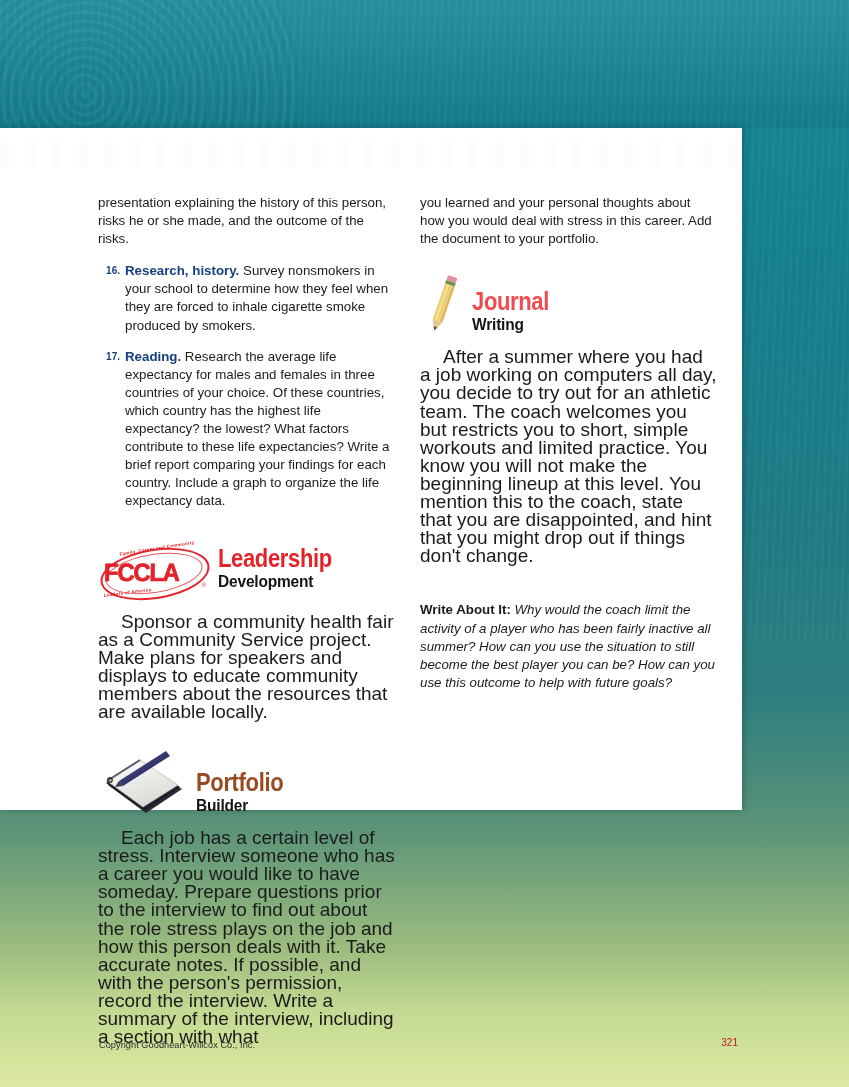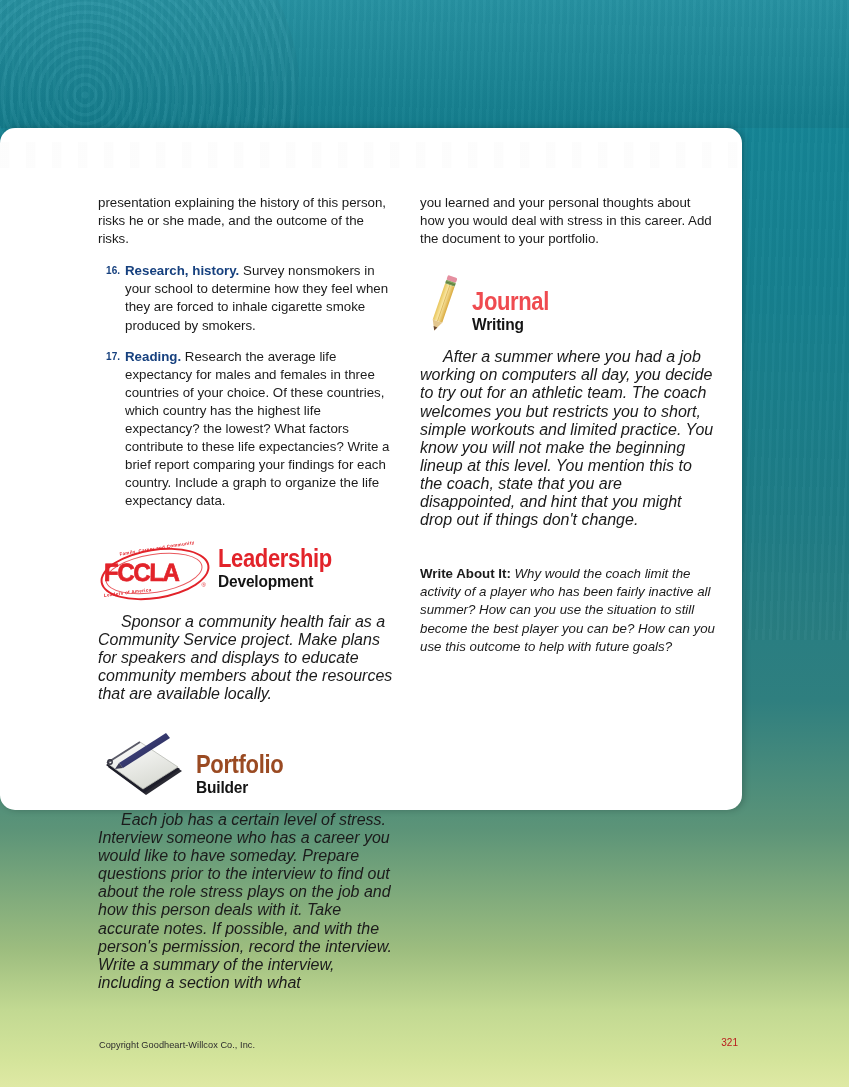--- a/index.html
+++ b/index.html
@@ -63,21 +63,20 @@
 
   
   #page-sheet {
     position: absolute;
     left: 0;
     top: 128px;
     width: 742px;
     height: 682px;
     background: #ffffff;
     box-shadow: 2px 0 7px rgba(0,0,0,0.22);
-    border-radius: 15px;
   }
   #sheet-ghost-band {
     position: absolute;
     left: 0; top: 14px;
     width: 100%;
     height: 26px;
     background: repeating-linear-gradient(90deg,
        rgba(0,0,0,0.018) 0px, rgba(0,0,0,0.018) 9px,
        rgba(0,0,0,0) 10px, rgba(0,0,0,0) 26px);
     opacity: 0.55;
@@ -170,25 +169,24 @@
     transform: scaleX(0.94);
     transform-origin: left center;
     white-space: nowrap;
   }
   .ftitle-red   { color: #e2232a; }
   .ftitle-coral { color: #ef4b50; }
   .ftitle-brown { color: #9a4a22; }
 
   .feature-body {
     margin-top: 12px;
-    font-size: 16px;
+    font-size: 19px;
     line-height: 18.1px;
     color: #1b1b1b;
     text-indent: 23px;
-    font-style: italic;
   }
 
   .writeabout {
     margin-top: 36px;
     font-size: 13.3px;
     line-height: 18.1px;
     color: #1b1b1b;
     font-style: italic;
   }
   .writeabout .lead {

